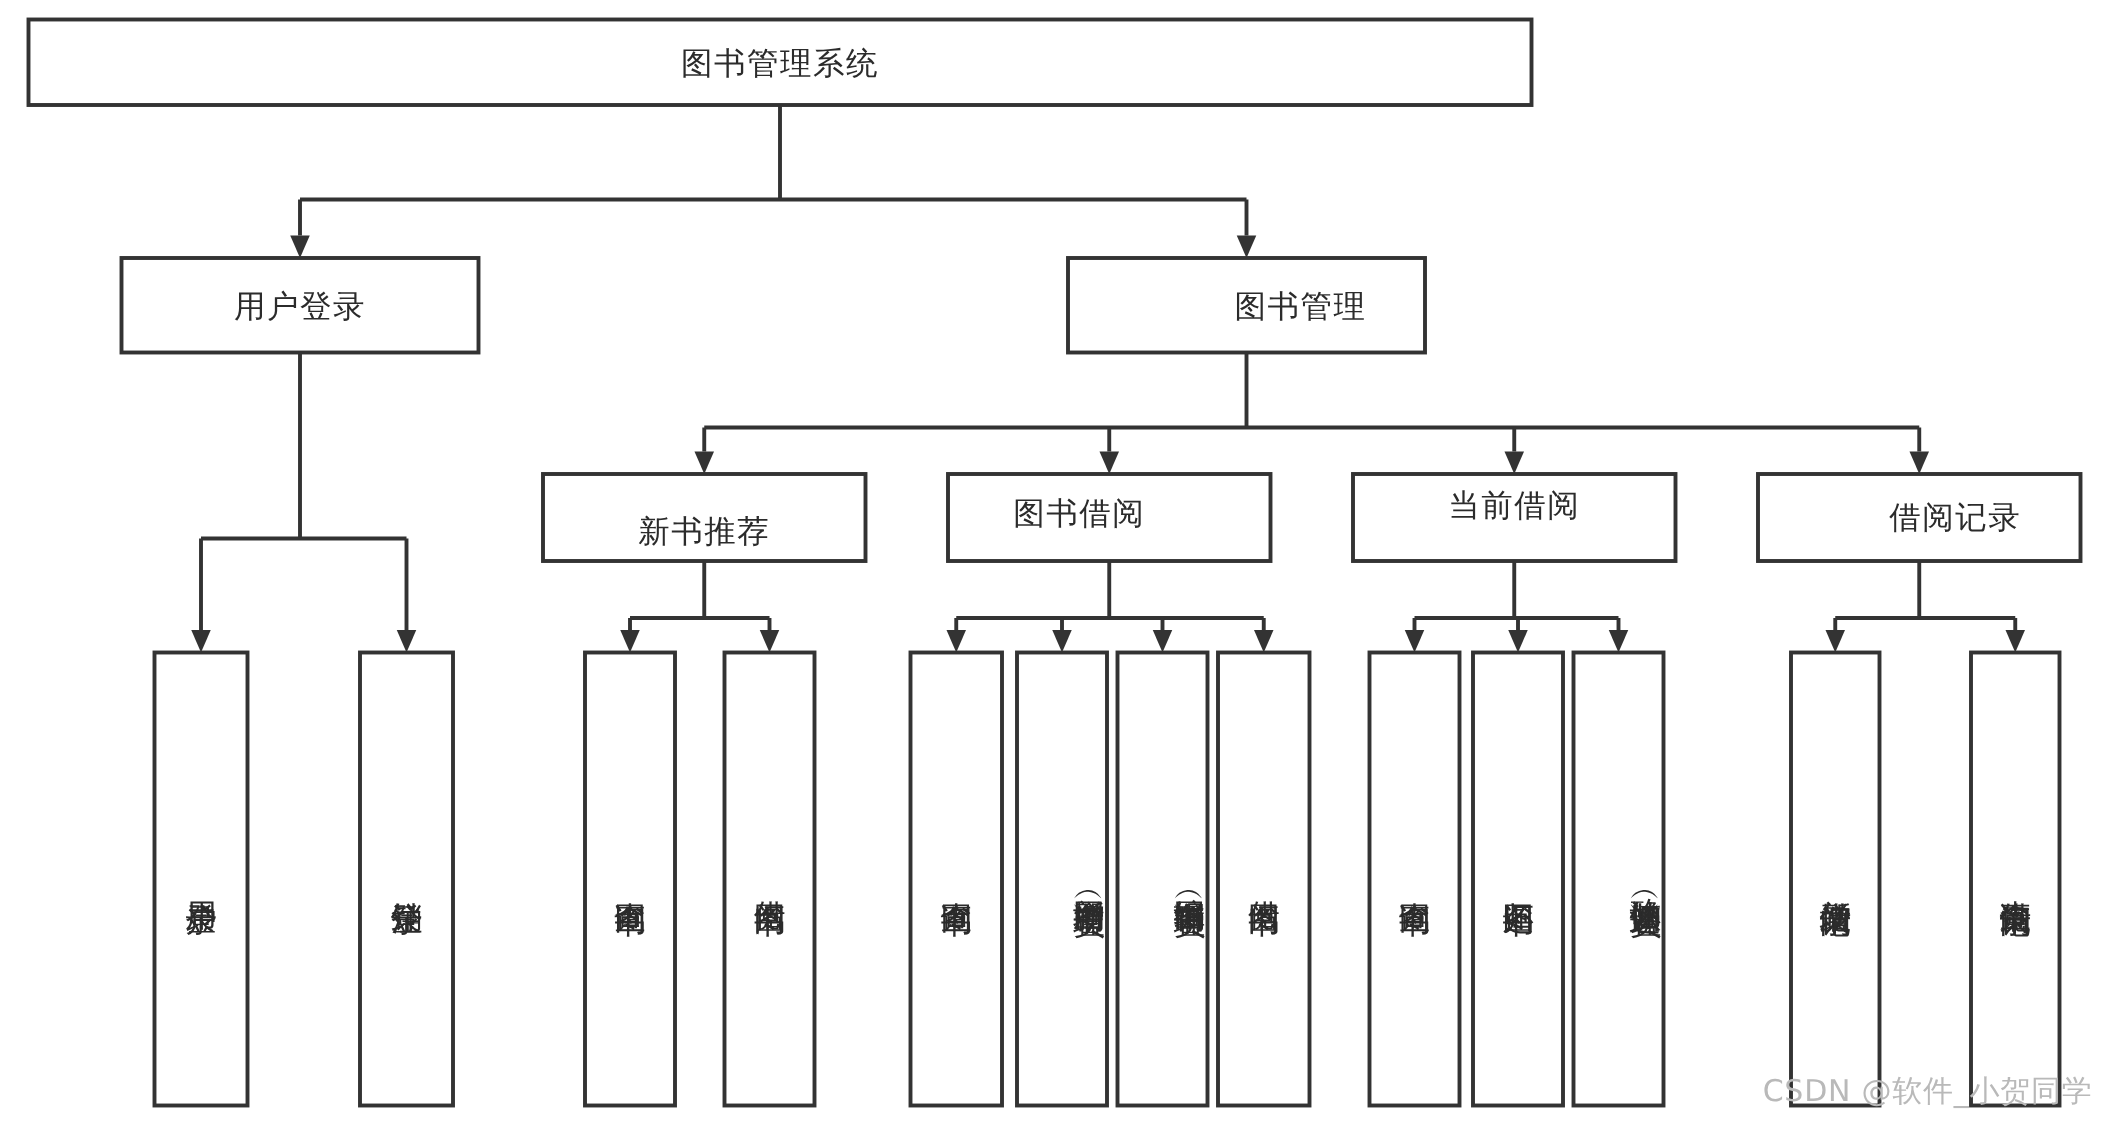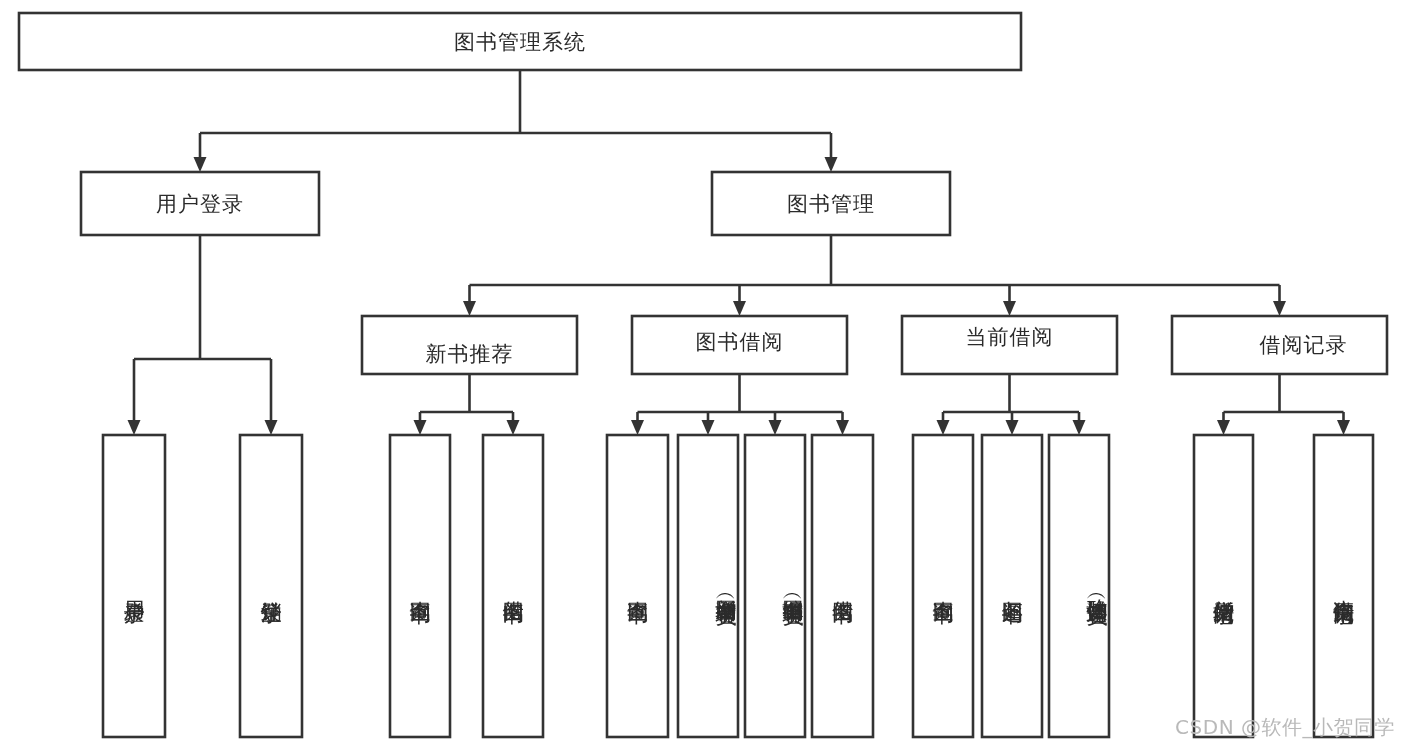--- a/index.html
+++ b/index.html
@@ -156,23 +156,23 @@
         <rect x="913" y="435" width="60" height="302" class="node-box"></rect>
         <rect x="982" y="435" width="60" height="302" class="node-box"></rect>
         <rect x="1049" y="435" width="60" height="302" class="node-box"></rect>
         <rect x="1194" y="435" width="59" height="302" class="node-box"></rect>
         <rect x="1314" y="435" width="59" height="302" class="node-box"></rect>
       </g>
   </svg>
   <div id="label-layer">
       <div class="hlabel-wrap" style="left: 19px; top: 13px; width: 1002px; height: 57px;">图书管理系统</div>
       <div class="hlabel-wrap" style="left: 81px; top: 172px; width: 238px; height: 63px;">用户登录</div>
-      <div class="hlabel-wrap" style="left: 712px; top: 172px; width: 238px; height: 63px;">图书管理</div>
+      <div class="hlabel-wrap" style="left: 712px; top: 172px; width: 238px; height: 63px; padding-left: 36px;">图书管理</div>
       <div class="hlabel-wrap" style="left: 362px; top: 316px; width: 215px; height: 76px; border-radius: 27px;">新书推荐</div>
-      <div class="hlabel-wrap" style="left: 632px; top: 316px; width: 215px; height: 52px;">图书借阅</div>
+      <div class="hlabel-wrap" style="left: 612px; top: 316px; width: 215px; height: 52px;">图书借阅</div>
       <div class="hlabel-wrap" style="left: 902px; top: 316px; width: 215px; height: 41px;">当前借阅</div>
       <div class="hlabel-wrap" style="left: 1172px; top: 316px; width: 215px; height: 58px; padding-left: 24px;">借阅记录</div>
       <div class="vlabel-wrap" style="left: 103px; top: 441px; width: 62px; height: 290px; align-items: center;">用户登录</div>
       <div class="vlabel-wrap" style="left: 240px; top: 441px; width: 62px; height: 290px; align-items: center;">注销登录</div>
       <div class="vlabel-wrap" style="left: 390px; top: 441px; width: 60px; height: 290px; align-items: center;">查询图书</div>
       <div class="vlabel-wrap" style="left: 483px; top: 441px; width: 60px; height: 290px; align-items: center;">借阅图书</div>
       <div class="vlabel-wrap" style="left: 607px; top: 441px; width: 61px; height: 290px; align-items: center;">查询图书</div>
       <div class="vlabel-wrap" style="left: 678px; top: 441px; width: 60px; height: 290px; align-items: flex-start;">新增图书（管理员）</div>
       <div class="vlabel-wrap" style="left: 745px; top: 441px; width: 60px; height: 290px; align-items: flex-start;">编辑图书（管理员）</div>
       <div class="vlabel-wrap" style="left: 812px; top: 441px; width: 61px; height: 290px; align-items: center;">借阅图书</div>

